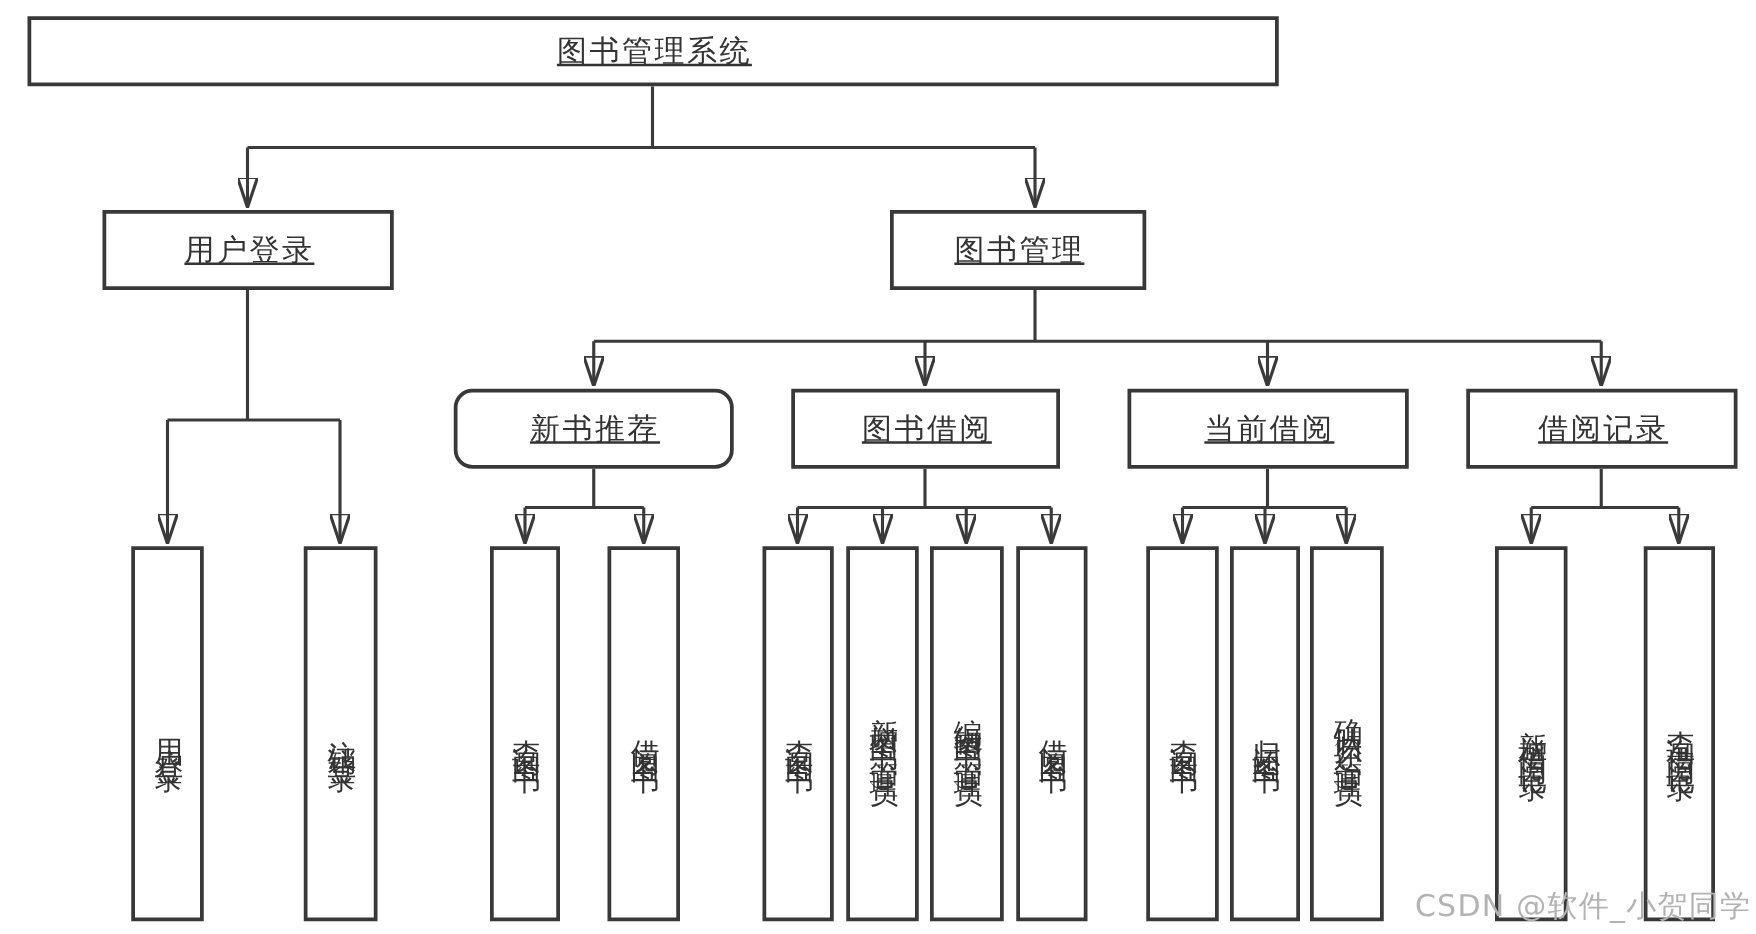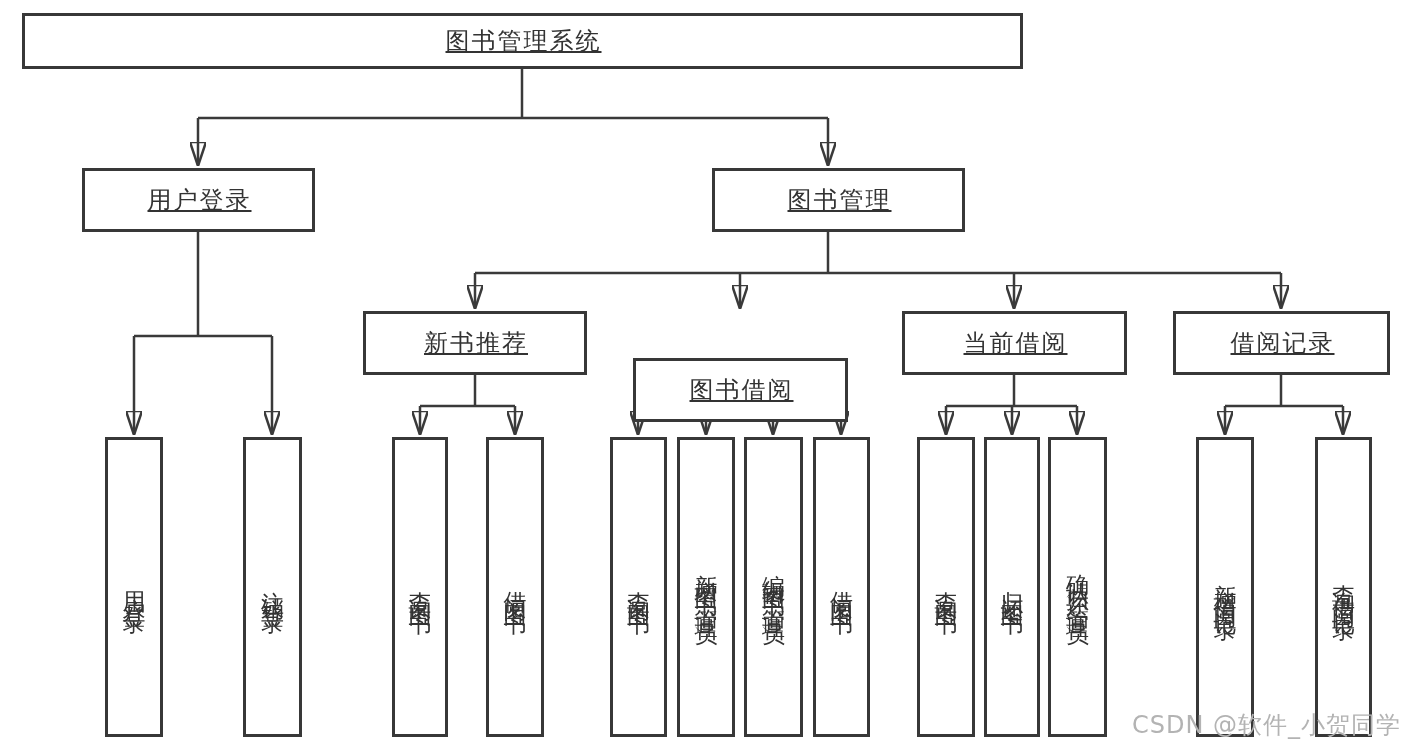--- a/index.html
+++ b/index.html
@@ -88,28 +88,28 @@
     <path d="M1343 406 V434" marker-end="url(#arrow)"></path>
   </svg>
 
   <div class="node h" style="left:22px;top:13px;width:1001px;height:56px;">
     <span>图书管理系统</span>
   </div>
 
   <div class="node h" style="left:82px;top:168px;width:233px;height:64px;">
     <span>用户登录</span>
   </div>
-  <div class="node h" style="left:712px;top:168px;width:253px;height:64px;">
+  <div class="node h" style="left:712px;top:168px;width:205px;height:64px;">
     <span>图书管理</span>
   </div>
 
-  <div class="node h" style="left:363px;top:311px;width:224px;height:64px;">
+  <div class="node h" style="left:363px;top:311px;width:224px;height:64px;border-radius:15px;">
     <span>新书推荐</span>
   </div>
-  <div class="node h" style="left:633px;top:311px;width:215px;height:64px;margin-top:47px;">
+  <div class="node h" style="left:633px;top:311px;width:215px;height:64px;">
     <span>图书借阅</span>
   </div>
   <div class="node h" style="left:1173px;top:311px;width:217px;height:64px;">
     <span>借阅记录</span>
   </div>
   <div class="node h" style="left:902px;top:311px;width:225px;height:64px;">
     <span>当前借阅</span>
   </div>
 
   <div class="node leaf" style="left:105px;top:437px;width:58px;height:300px;">

